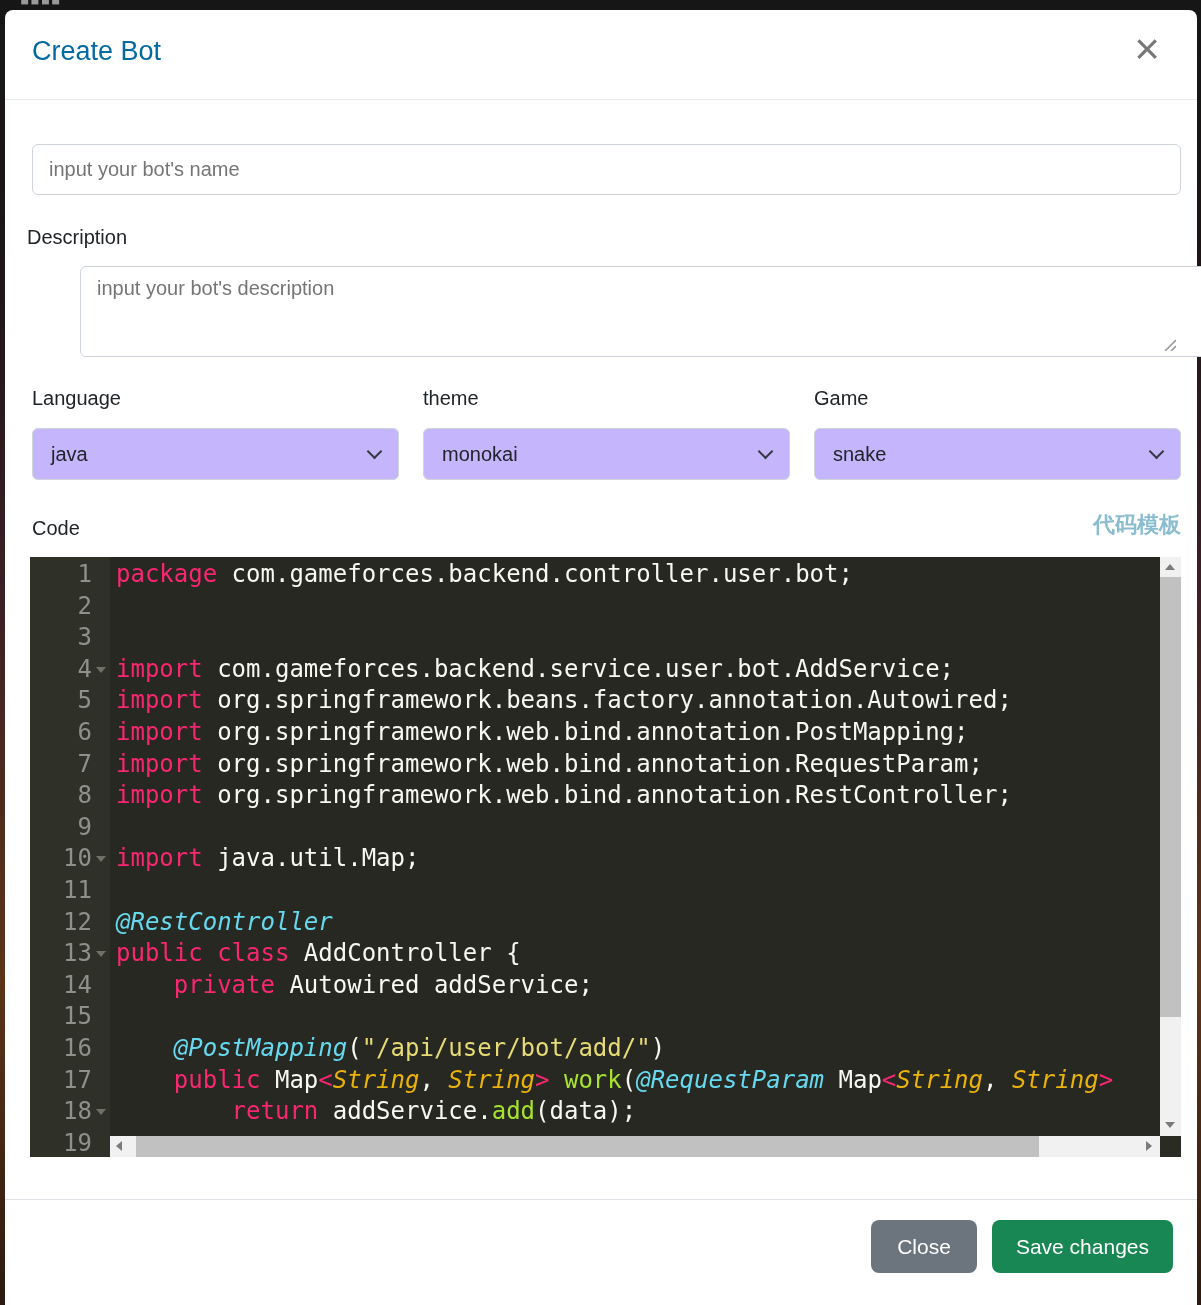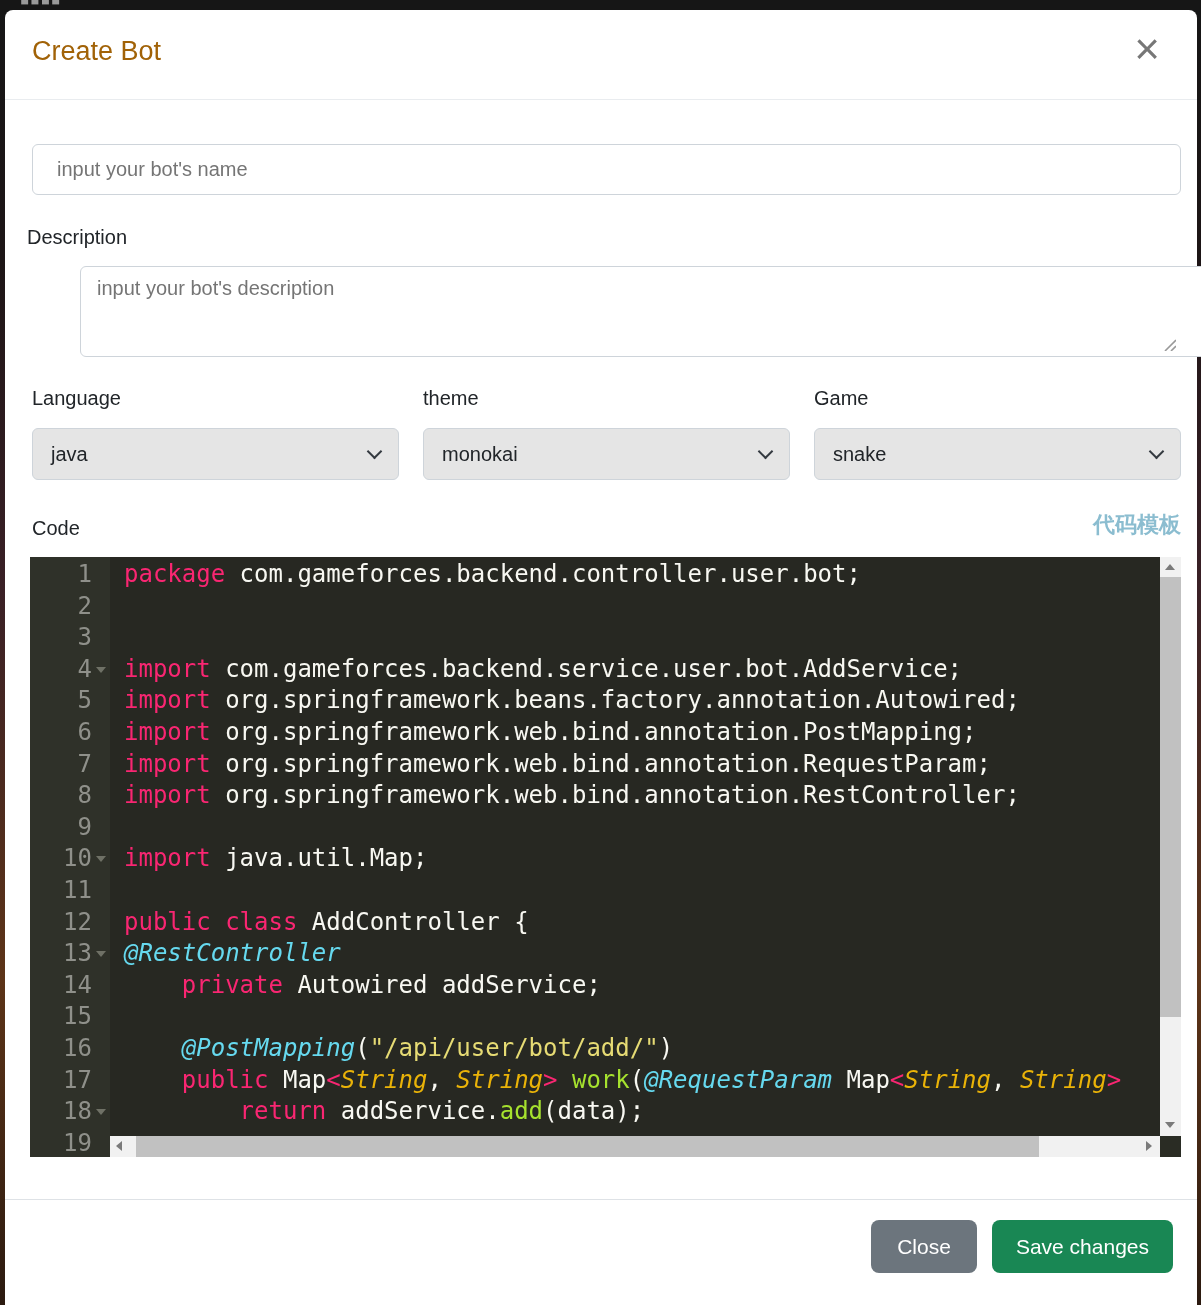--- a/index.html
+++ b/index.html
@@ -17,47 +17,47 @@
     position:absolute; top:-14px; color:#9a9a9a; font-size:17px; font-weight:bold; letter-spacing:1px;
   }
   .modal{
     position:absolute; left:5px; top:10px; width:1192px; height:1400px;
     background:#ffffff; border-radius:8px 8px 0 0;
   }
   .modal-header{
     height:90px; border-bottom:1px solid #e9ecef; padding:26px 27px 0 27px;
     display:flex; justify-content:space-between; align-items:flex-start;
   }
-  .modal-title{ font-size:27px; color:#a16207; font-weight:500; }
+  .modal-title{ font-size:27px; color:#0369a1; font-weight:500; }
   .close-x{
     background:none; border:none; font-size:44px; line-height:30px; color:#777;
     cursor:pointer; font-weight:300; margin-top:-2px; margin-right:10px;
     font-family:"Liberation Sans", sans-serif;
   }
   .modal-body{ padding:44px 22px 0 22px; }
   .field-label{ font-size:20px; line-height:24px; color:#212529; margin-bottom:20px; display:block; }
   .text-input{
     width:1149px; height:51px; border:1px solid #ced4da; border-radius:6px;
-    font-size:20px; padding:0 24px; color:#212529; margin-bottom:30px;
+    font-size:20px; padding:0 16px; color:#212529; margin-bottom:30px;
     font-family:"Liberation Sans", sans-serif; display:block; margin-left:5px;
   }
   .text-input::placeholder, .textarea-input::placeholder{ color:#757575; opacity:1; }
   .desc-label{ margin-bottom:17px; }
   .ta-wrap{ position:relative; width:1149px; margin-left:5px; margin-bottom:29px;padding-left:48px; }
   .textarea-input{
     width:1149px; height:91px; border:1px solid #ced4da; border-radius:6px;
     font-size:20px; padding:10px 16px; color:#212529; resize:none; display:block;
     font-family:"Liberation Sans", sans-serif;
   }
   .gripper{ position:absolute; right:5px; bottom:6px; width:13px; height:13px; pointer-events:none; }
   .selects-row{ display:flex; gap:24px; margin-left:5px; width:1149px; }
   .select-col{ flex:1; }
   .select-col .field-label{ margin-bottom:18px; }
   .select-box{
-    height:52px; border:1px solid #ced4da; border-radius:6px; background:#e5e5e5;
+    height:52px; border:1px solid #ced4da; border-radius:6px; background:#c4b5fd;
     display:flex; align-items:center; justify-content:space-between;
     padding:0 18px; font-size:20px; color:#212529; cursor:pointer; margin-bottom:30px;
   }
   .chevron{
     width:11px; height:11px; border-right:2px solid #343a40; border-bottom:2px solid #343a40;
     transform:rotate(45deg); margin-top:-6px;
   }
   .code-label-row{ display:flex; justify-content:space-between; align-items:flex-end; margin-bottom:17px; margin-left:5px; width:1149px;}
   .code-label{ font-size:20px; color:#212529; }
   .template-link{ font-size:22px; font-weight:bold; color:#8bbdd0; text-decoration:none; }
@@ -73,21 +73,21 @@
   }
   .g-line{ display:flex; justify-content:flex-end; align-items:center; height:31.6px; color:#8f908a; }
   .g-line .num{ text-align:right; }
   .g-line .fold{ width:18px; height:100%; position:relative; }
   .g-line .fold.has::after{
     content:""; position:absolute; left:4px; top:13px;
     border-left:5px solid transparent; border-right:5px solid transparent;
     border-top:6px solid #6f7166;
   }
   .code-area{
-    position:absolute; left:88px; top:0; right:21px; height:100%;
+    position:absolute; left:80px; top:0; right:21px; height:100%;
     padding:2px 0 0 6px; overflow:hidden;
   }
   .c-line{ height:31.6px; white-space:pre; }
   .tw{ color:#f8f8f2; }
   .tk{ color:#f92672; }
   .to{ color:#f92672; }
   .ta{ color:#66d9ef; font-style:italic; }
   .tt{ color:#eab308; font-style:italic; }
   .ts{ color:#e6db74; }
   .tf{ color:#a6e22e; }
@@ -261,22 +261,22 @@
           <div class="c-line"></div>
           <div class="c-line"></div>
           <div class="c-line"><span class="tk">import</span><span class="tw"> com.gameforces.backend.service.user.bot.AddService;</span></div>
           <div class="c-line"><span class="tk">import</span><span class="tw"> org.springframework.beans.factory.annotation.Autowired;</span></div>
           <div class="c-line"><span class="tk">import</span><span class="tw"> org.springframework.web.bind.annotation.PostMapping;</span></div>
           <div class="c-line"><span class="tk">import</span><span class="tw"> org.springframework.web.bind.annotation.RequestParam;</span></div>
           <div class="c-line"><span class="tk">import</span><span class="tw"> org.springframework.web.bind.annotation.RestController;</span></div>
           <div class="c-line"></div>
           <div class="c-line"><span class="tk">import</span><span class="tw"> java.util.Map;</span></div>
           <div class="c-line"></div>
+          <div class="c-line"><span class="ta">@RestController</span></div>
           <div class="c-line"><span class="tk">public</span><span class="tw"> </span><span class="tk">class</span><span class="tw"> AddController {</span></div>
-          <div class="c-line"><span class="ta">@RestController</span></div>
           <div class="c-line"><span class="tw">    </span><span class="tk">private</span><span class="tw"> Autowired addService;</span></div>
           <div class="c-line"></div>
           <div class="c-line"><span class="tw">    </span><span class="ta">@PostMapping</span><span class="tw">(</span><span class="ts">"/api/user/bot/add/"</span><span class="tw">)</span></div>
           <div class="c-line"><span class="tw">    </span><span class="tk">public</span><span class="tw"> Map</span><span class="to">&lt;</span><span class="tt">String</span><span class="tw">, </span><span class="tt">String</span><span class="to">&gt;</span><span class="tw"> </span><span class="tf">work</span><span class="tw">(</span><span class="ta">@RequestParam</span><span class="tw"> Map</span><span class="to">&lt;</span><span class="tt">String</span><span class="tw">, </span><span class="tt">String</span><span class="to">&gt;</span></div>
           <div class="c-line"><span class="tw">        </span><span class="tk">return</span><span class="tw"> addService.</span><span class="tf">add</span><span class="tw">(data);</span></div>
         </div>
       <div class="vscroll">
         <div class="vs-up"></div>
         <div class="vs-thumb"></div>
         <div class="vs-down"></div>

